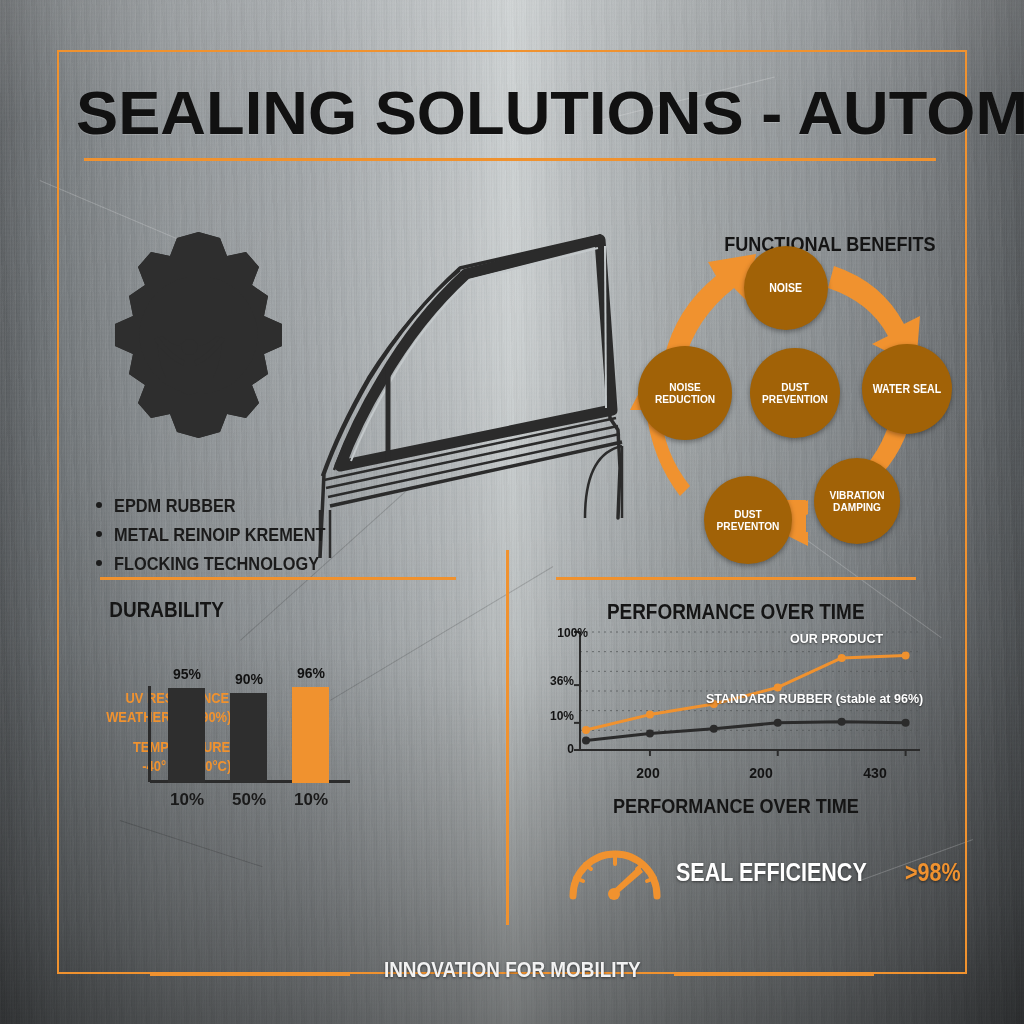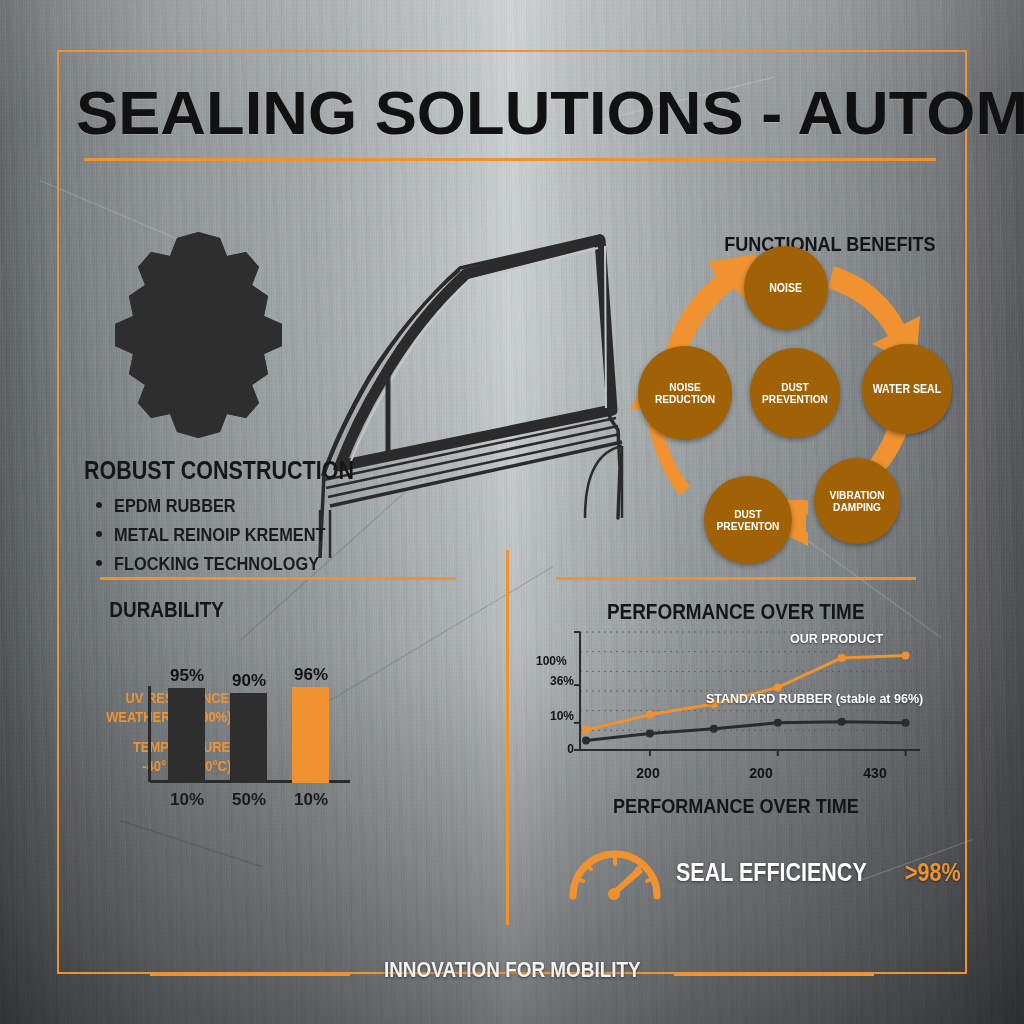--- a/index.html
+++ b/index.html
@@ -130,21 +130,21 @@
   .rule-v { position:absolute; width:3px; background:#f0922f; }
 
   
   .dur-title {
     position:absolute; left:100px; top:597px; width:356px;
     font-size:22px; font-weight:bold; color:#151515; text-align:left; white-space:nowrap;
   }
   #bar-wrap { position:absolute; left:100px; top:620px; width:360px; height:200px; }
   .bar { position:absolute; bottom:0; }
   .bar-val {
-    position:absolute; font-size:17px; font-weight:bold; color:#111; text-align:center; white-space:nowrap;
+    position:absolute; font-size:14px; font-weight:bold; color:#111; text-align:center; white-space:nowrap;
   }
   .bar-cat {
     position:absolute; font-size:17px; font-weight:bold; color:#1a1a1a; text-align:center; white-space:nowrap;
   }
   .dur-side { position:absolute; left:96px; top:688px; width:142px; text-align:right; }
   .dur-side .line {
     color:#f0922f; font-weight:bold; font-size:15px; line-height:19px; white-space:nowrap;
   }
   .dur-side .gap { height:11px; }
 
@@ -290,23 +290,20 @@
         <path d="M285 300 Q285 236 322 228" stroke-width="2.5"></path>
       </g>
 
       <g fill="none" stroke="#2b2b2b" stroke-width="2.5">
         <path d="M160 52 Q108 96 68 160 Q38 212 22 258"></path>
         <path d="M166 58 Q116 100 78 162 Q50 210 34 252"></path>
       </g>
     </svg>
   </div>
 
-  <div class="rc-title">
-    <span class="cond">ROBUST CONSTRUCTION</span>
-  </div>
   <div class="rc-list">
     <div class="rc-item">
       <span class="dot"></span>
       <span class="cond">EPDM RUBBER</span>
     </div>
     <div class="rc-item">
       <span class="dot"></span>
       <span class="cond">METAL REINOIP KREMENT</span>
     </div>
     <div class="rc-item">
@@ -426,21 +423,21 @@
         <circle cx="377.59999999999997" cy="35.599999999999994" r="4" fill="#f0922f"></circle>
         <polyline points="58,120.56 121.91999999999999,113.47999999999999 185.83999999999997,108.76 249.76,102.86 313.67999999999995,101.68 377.59999999999997,102.86" fill="none" stroke="#2b2b2b" stroke-width="3" stroke-linejoin="round" stroke-linecap="round"></polyline>
         <circle cx="58" cy="120.56" r="4" fill="#2b2b2b"></circle>
         <circle cx="121.91999999999999" cy="113.47999999999999" r="4" fill="#2b2b2b"></circle>
         <circle cx="185.83999999999997" cy="108.76" r="4" fill="#2b2b2b"></circle>
         <circle cx="249.76" cy="102.86" r="4" fill="#2b2b2b"></circle>
         <circle cx="313.67999999999995" cy="101.68" r="4" fill="#2b2b2b"></circle>
         <circle cx="377.59999999999997" cy="102.86" r="4" fill="#2b2b2b"></circle>
       </svg>
 
-    <div class="axis-lbl" style="left:8px; top:6px; width:46px; text-align:left;margin-top:28px;">100%</div>
+    <div class="axis-lbl" style="left:14px; top:6px; width:46px; text-align:right;">100%</div>
     <div class="axis-lbl" style="left:0px; top:54px; width:46px; text-align:right;">36%</div>
     <div class="axis-lbl" style="left:0px; top:89px; width:46px; text-align:right;">10%</div>
     <div class="axis-lbl" style="left:0px; top:122px; width:46px; text-align:right;">0</div>
 
     <div class="axis-lbl" style="left:100px; top:145px; width:40px; text-align:center; font-size:14px;">200</div>
     <div class="axis-lbl" style="left:213px; top:145px; width:40px; text-align:center; font-size:14px;">200</div>
     <div class="axis-lbl" style="left:327px; top:145px; width:40px; text-align:center; font-size:14px;">430</div>
 
     <div class="series-lbl" style="left:262px; top:12px; color:#fff; text-shadow:0 1px 2px rgba(0,0,0,.55);text-align:right;">OUR PRODUCT</div>
     <div class="series-lbl" style="left:178px; top:72px; color:#fff; text-shadow:0 1px 2px rgba(0,0,0,.55);">STANDARD RUBBER (stable at 96%)</div>

